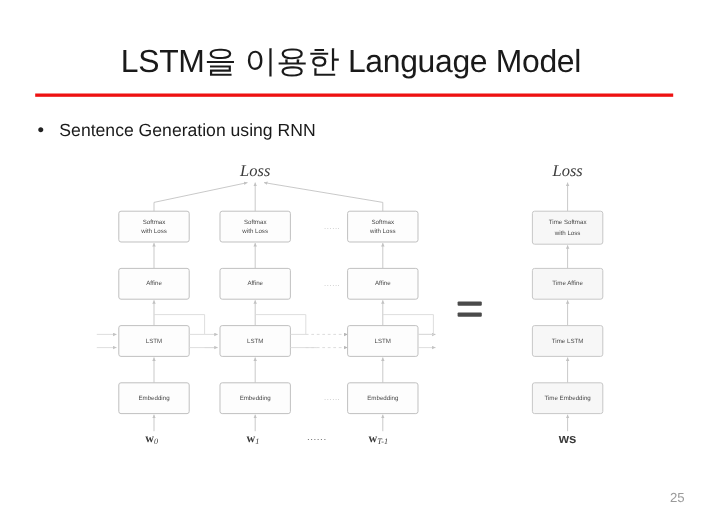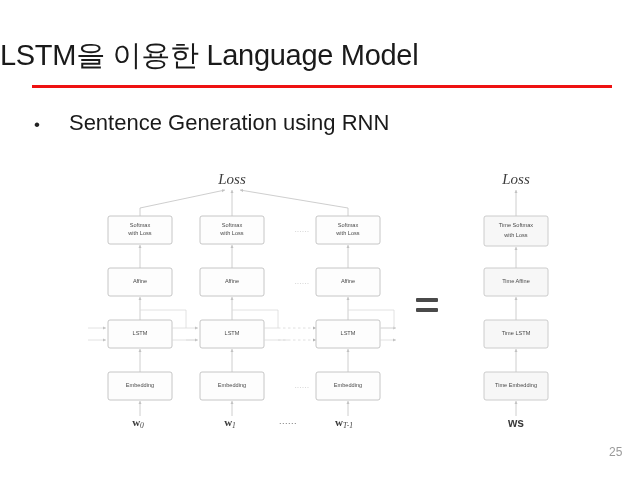--- a/index.html
+++ b/index.html
@@ -14,21 +14,21 @@
     font-family: "Liberation Sans", sans-serif;
     position: relative;
   }
 
   
   #slide-title {
     position: absolute;
     left: 0;
     top: 36px;
     width: 638px;
-    text-align: left;
+    text-align: center;
     font-size: 29px;
     color: #1a1a1a;
     letter-spacing: -0.3px;
     white-space: nowrap;
   }
 
   #title-rule {
     position: absolute;
     left: 32px;
     top: 85px;
@@ -45,30 +45,29 @@
     display: flex;
     align-items: baseline;
     gap: 14px;
   }
   #bullet-marker {
     font-size: 17px;
     color: #222;
     line-height: 1;
   }
   #bullet-text {
-    font-size: 22px;
+    font-size: 16px;
     color: #1a1a1a;
-    margin-left: 15px;
   }
 
   
   #diagram {
     position: absolute;
     left: 0;
-    top: 164px;
+    top: 140px;
     width: 638px;
     height: 290px;
   }
   #diagram svg {
     position: absolute;
     left: 0;
     top: 0;
   }
 
   

